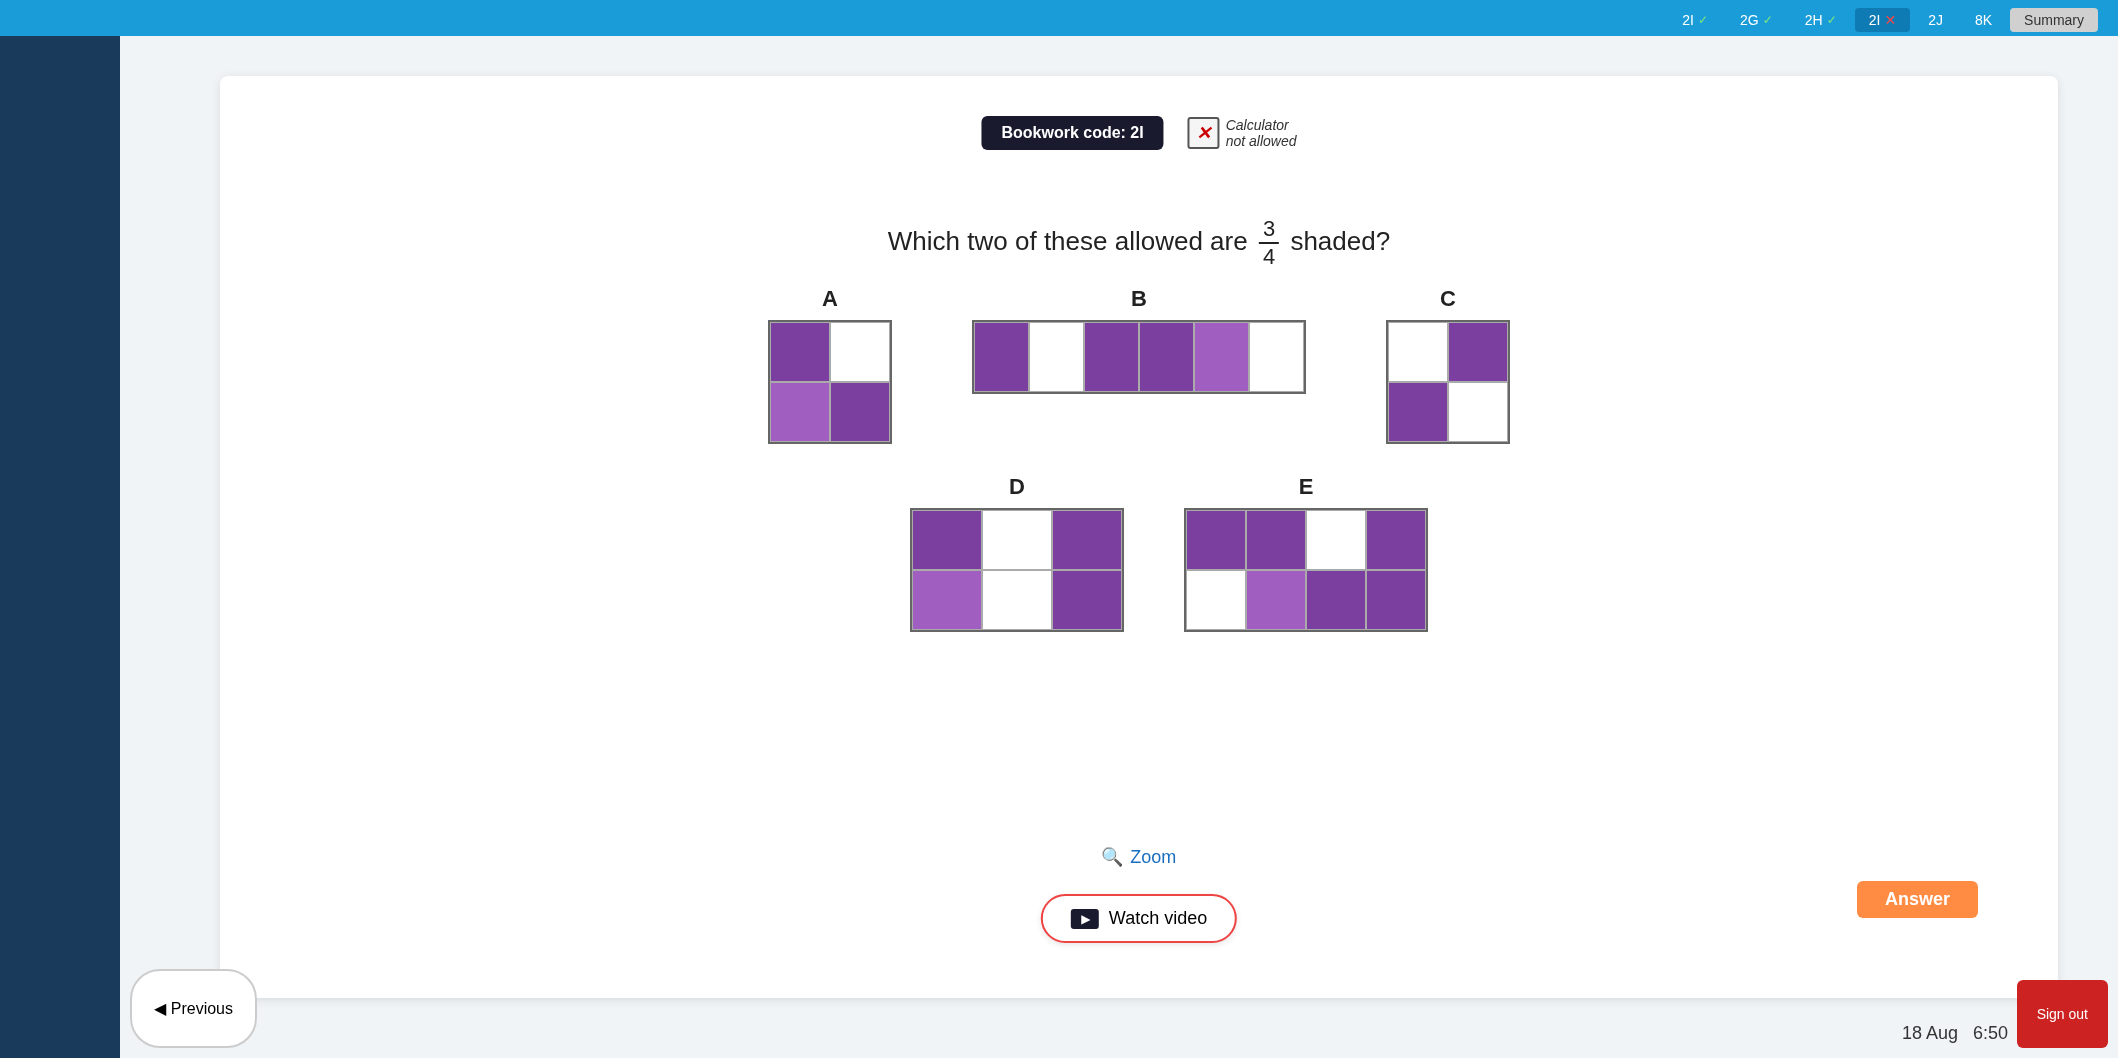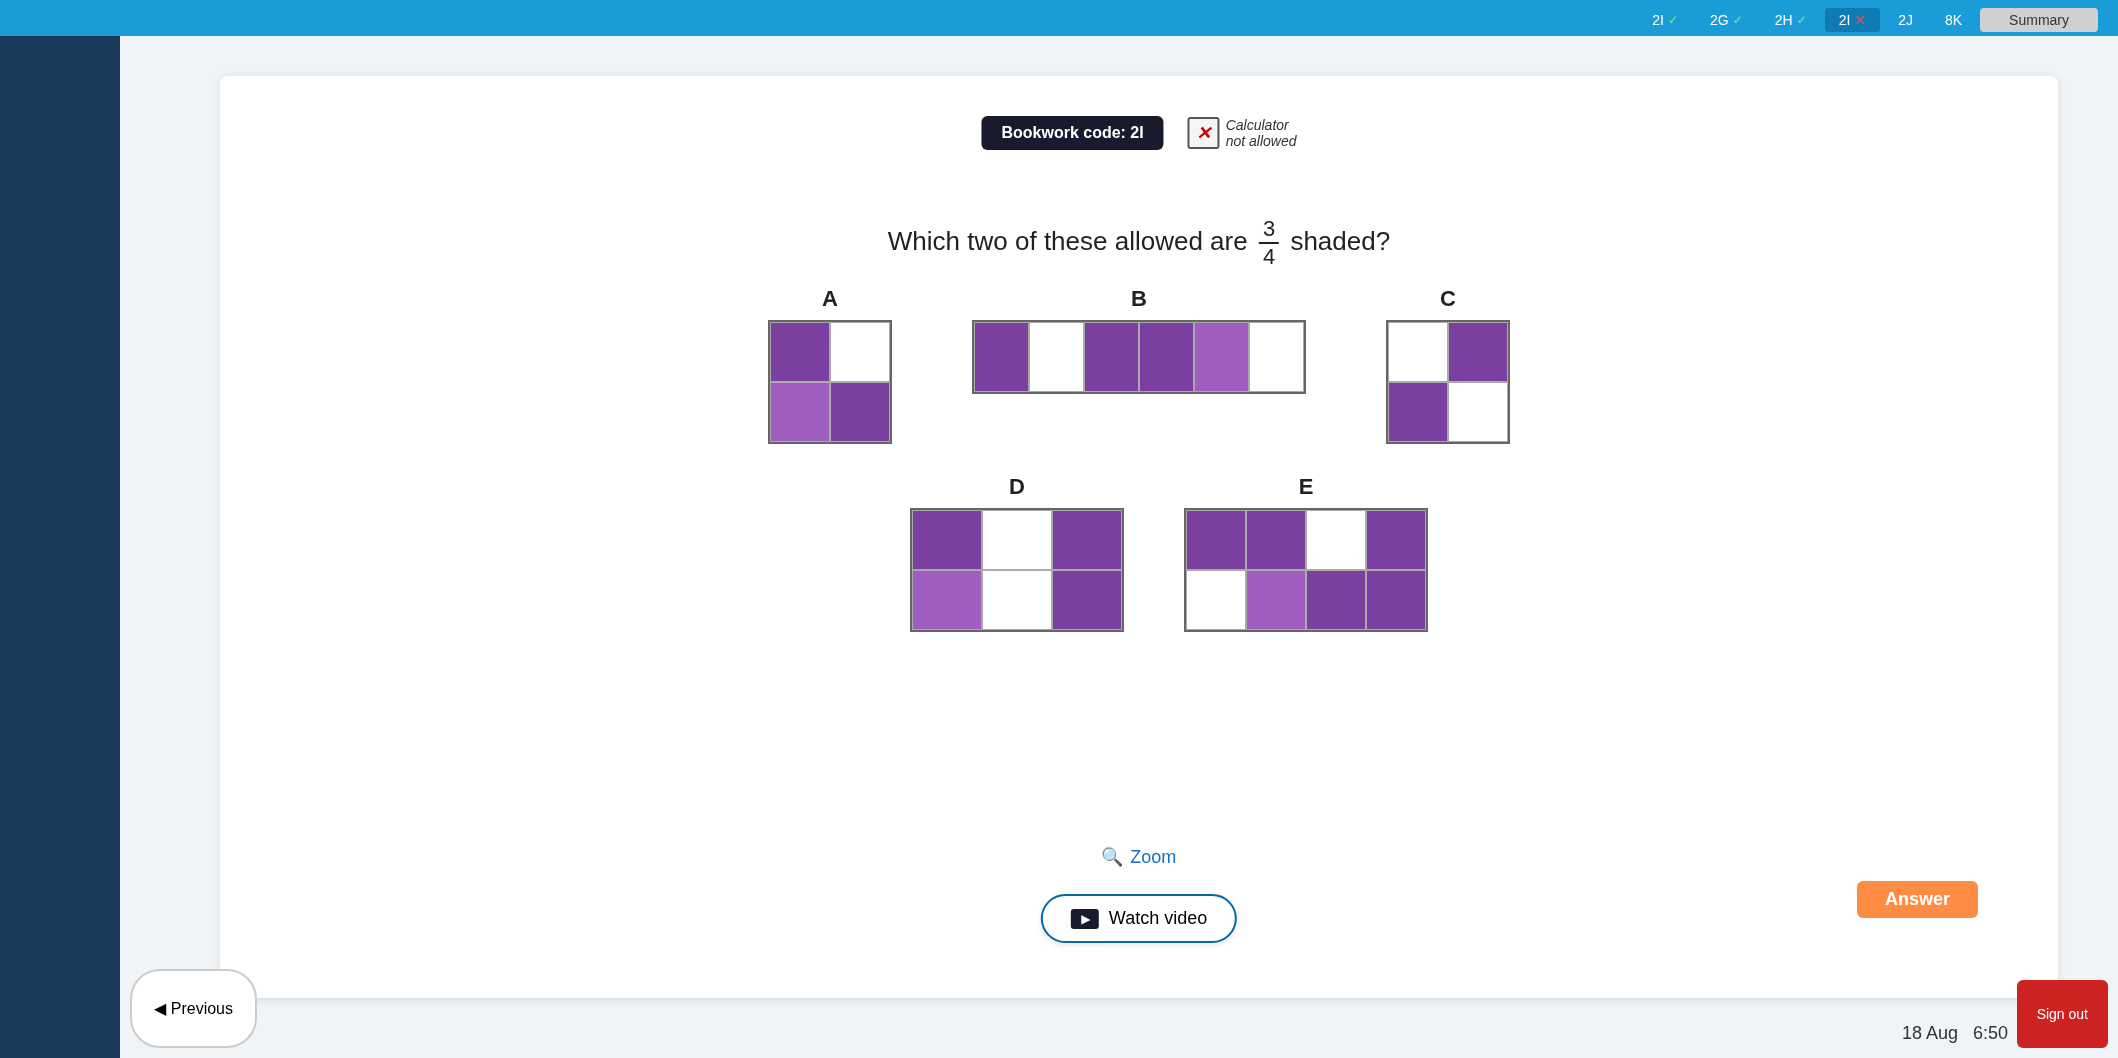--- a/index.html
+++ b/index.html
@@ -47,21 +47,21 @@
 
     .nav-tab .check {
       color: #7ee87e;
       font-size: 12px;
     }
 
     .nav-tab-summary {
       background: #d0d0d0;
       color: #333;
       border: none;
-      padding: 4px 29px;
+      padding: 4px 14px;
       font-size: 14px;
       cursor: pointer;
       border-radius: 4px;
     }
 
     
     .main-content {
       position: absolute;
       top: 36px;
       left: 120px;
@@ -266,21 +266,21 @@
       border: none;
     }
 
     
     .watch-video-btn {
       position: absolute;
       bottom: 55px;
       left: 50%;
       transform: translateX(-50%);
       background: white;
-      border: 2px solid #0369a1;
+      border: 2px solid #ef4444;
       border-radius: 30px;
       padding: 12px 28px;
       font-size: 18px;
       cursor: pointer;
       display: flex;
       align-items: center;
       gap: 10px;
       box-shadow: 0 2px 6px rgba(0,0,0,0.1);
     }
 

